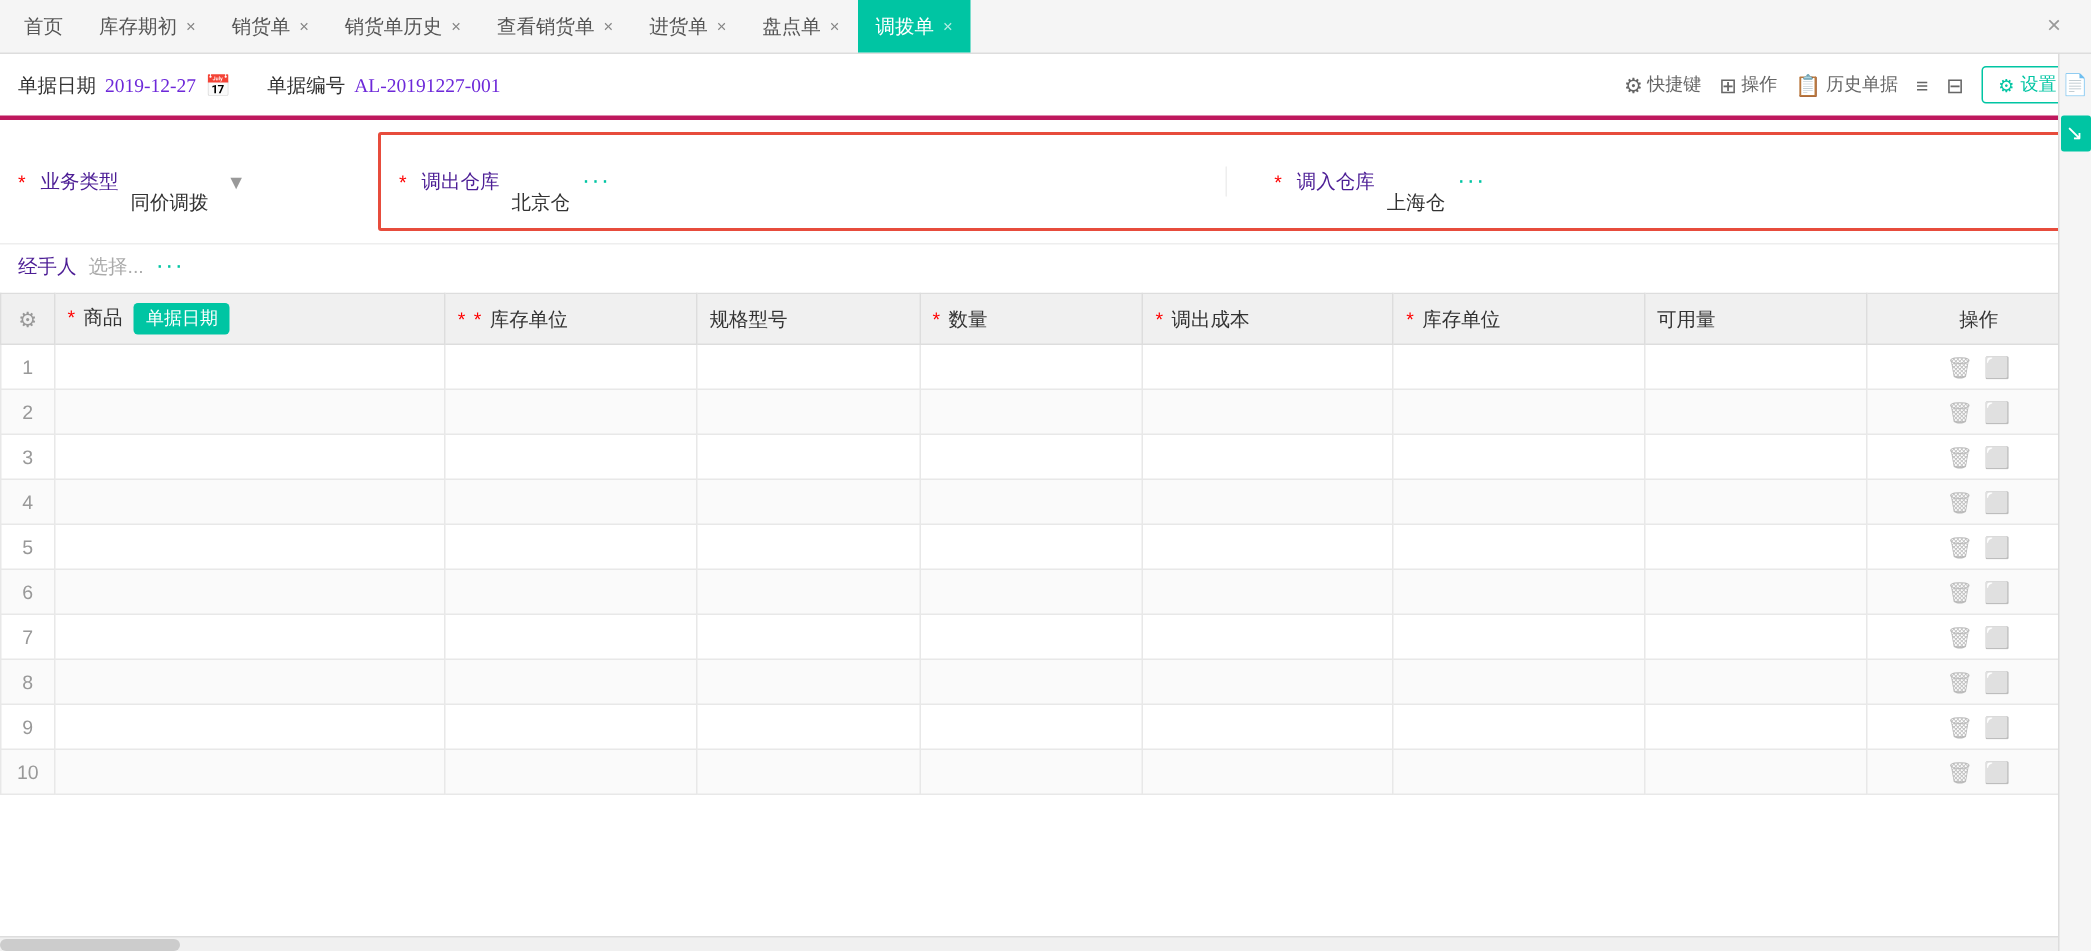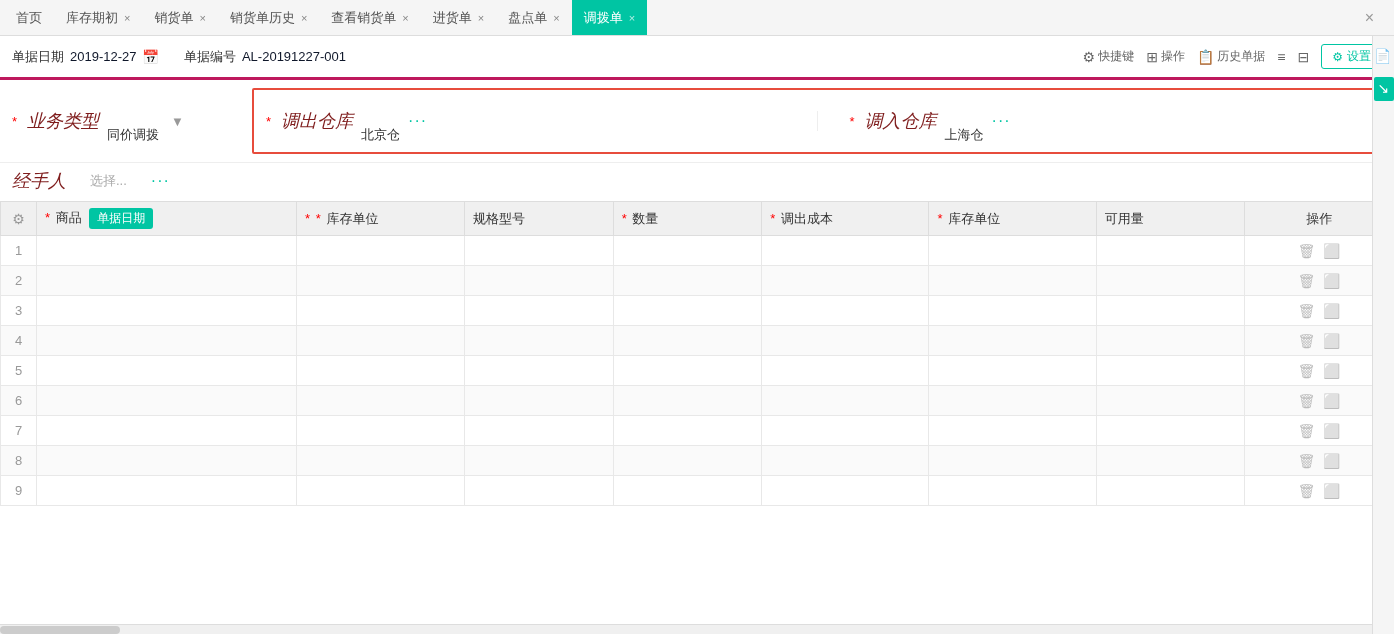--- a/index.html
+++ b/index.html
@@ -54,21 +54,21 @@
       border-bottom: 3px solid #be185d;
       gap: 24px;
     }
     .header-field {
       display: flex;
       align-items: center;
       gap: 6px;
       font-size: 13px;
     }
     .header-label { color: #333; }
-    .header-value { color: #0f172a; font-weight: normal; }
+    .header-value { color: #6d28d9; font-weight: normal; font-family: Liberation Serif, serif; }
     .header-icon {
       color: #00c5a3;
       cursor: pointer;
       font-size: 14px;
     }
     .header-actions {
       margin-left: auto;
       display: flex;
       align-items: center;
       gap: 12px;
@@ -106,21 +106,21 @@
       align-items: center;
       gap: 0;
     }
     .field-group {
       display: flex;
       align-items: center;
       gap: 8px;
       min-width: 220px;
     }
     .required-star { color: #f00; margin-right: 2px; }
-    .field-label { color: #7f1d1d; font-size: 18px; font-style: italic; }
+    .field-label { color: #4c1d95; font-size: 13px; }
     .field-value { color: #333; font-size: 13px; margin-top: 28px; }
     .dropdown-arrow { color: #999; cursor: pointer; margin-left: 4px; }
     .dots-btn { color: #00c5a3; cursor: pointer; font-size: 16px; letter-spacing: 1px; }
     
     
     .red-box {
       border: 2px solid #e74c3c;
       border-radius: 2px;
       padding: 8px 12px;
       display: flex;
@@ -140,21 +140,21 @@
       height: 20px;
       background: #eee;
       margin: 0 8px;
     }
 
     
     .person-row {
       display: flex;
       align-items: center;
       padding: 6px 12px 8px;
-      gap: 24px;
+      gap: 8px;
     }
     .person-placeholder { color: #aaa; font-size: 13px; cursor: pointer; }
 
     
     .table-container {
       overflow: auto;
       flex: 1;
     }
     table {
       width: 100%;
@@ -525,20 +525,34 @@
       <td></td>
       <td></td>
       <td></td>
       <td></td>
       <td></td>
       <td style="text-align:center;">
         <span class="op-icon">🗑</span>
         <span class="op-icon">⬜</span>
       </td>
     </tr>
+          <tr>
+      <td class="row-num">10</td>
+      <td></td>
+      <td></td>
+      <td></td>
+      <td></td>
+      <td></td>
+      <td></td>
+      <td></td>
+      <td style="text-align:center;">
+        <span class="op-icon">🗑</span>
+        <span class="op-icon">⬜</span>
+      </td>
+    </tr>
         </tbody>
     </table>
   </div>
 
   <div class="bottom-scroll">
     <div class="scroll-indicator"></div>
   </div>
 </div>
 
 <div class="right-sidebar">

